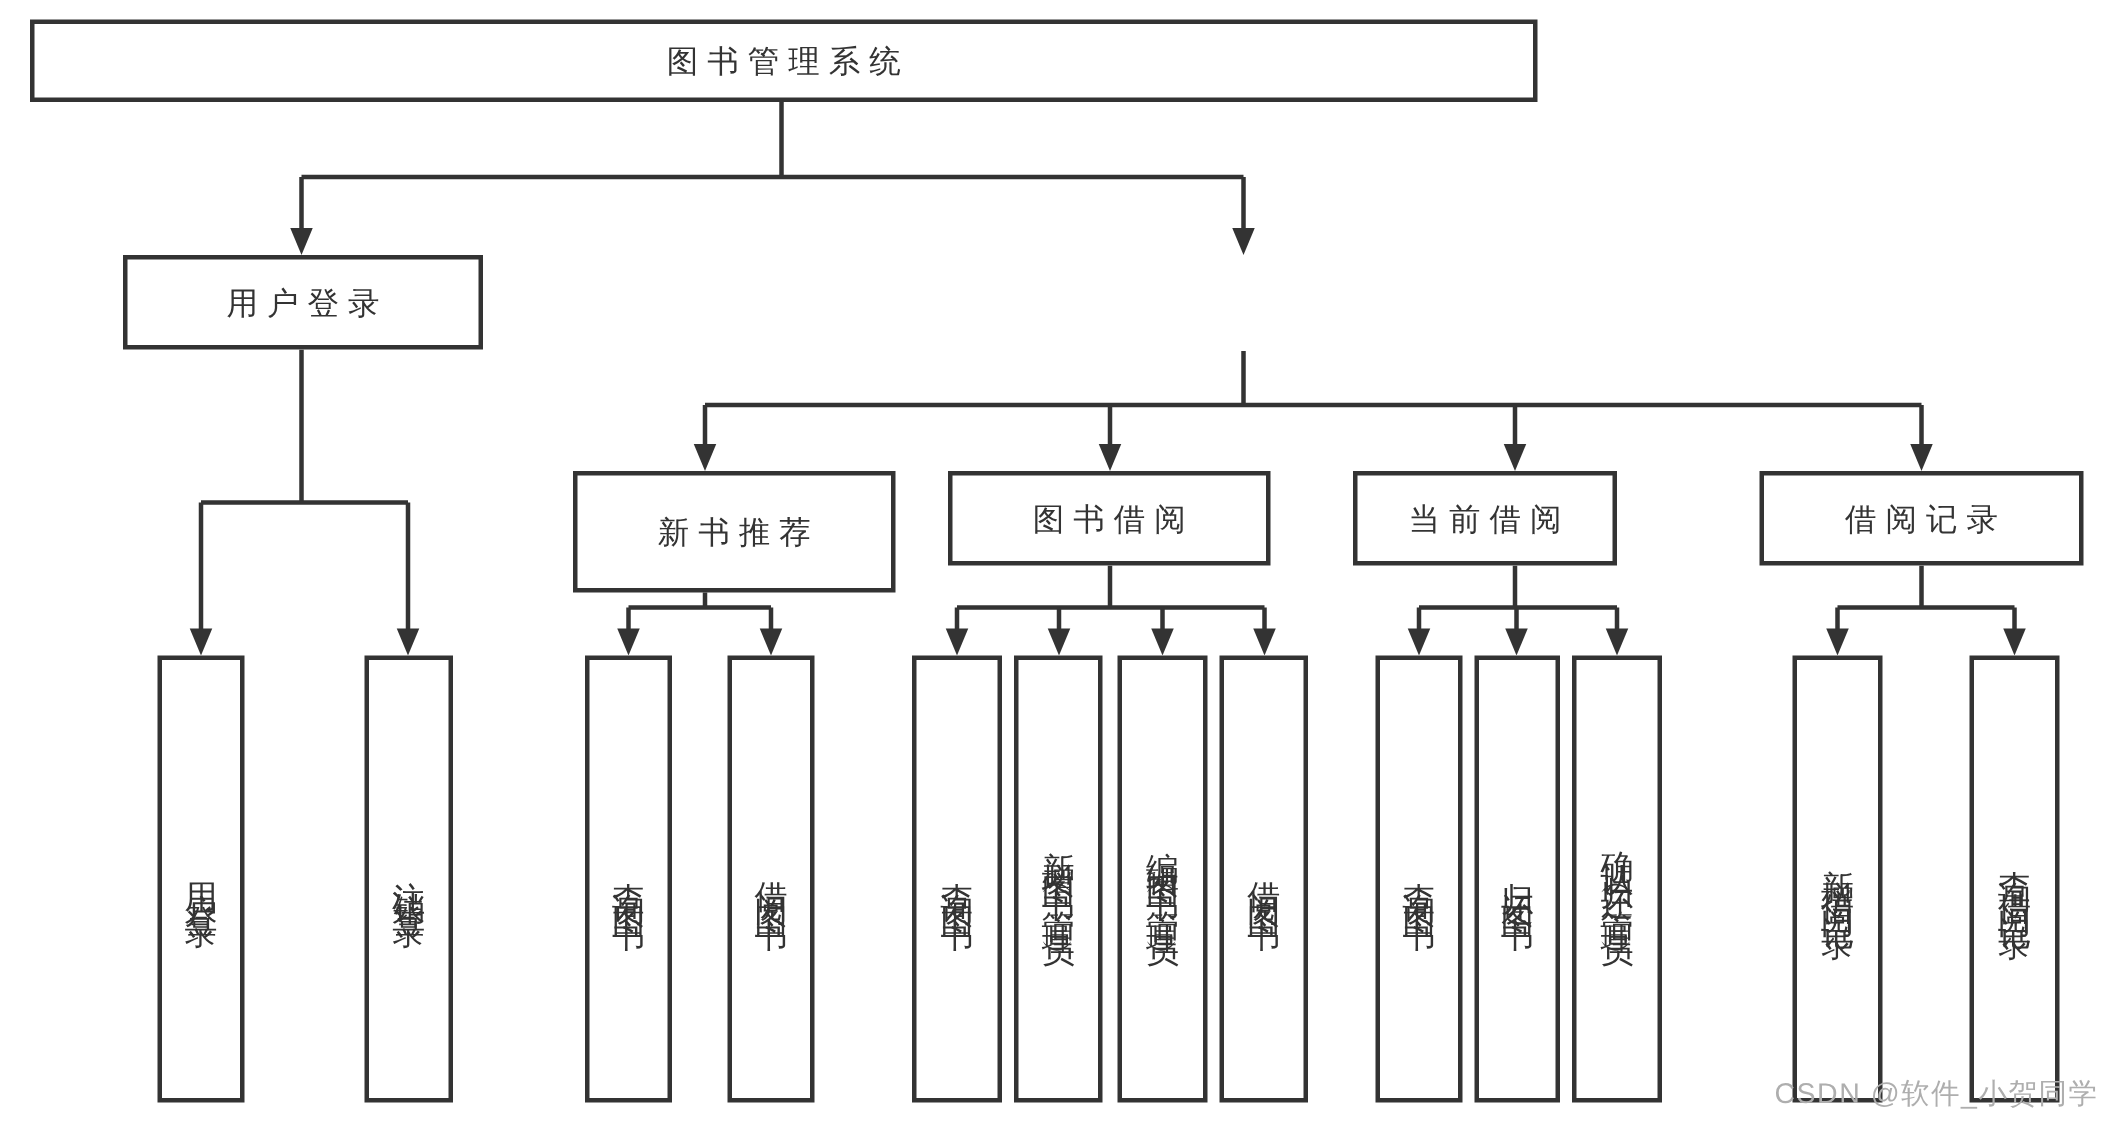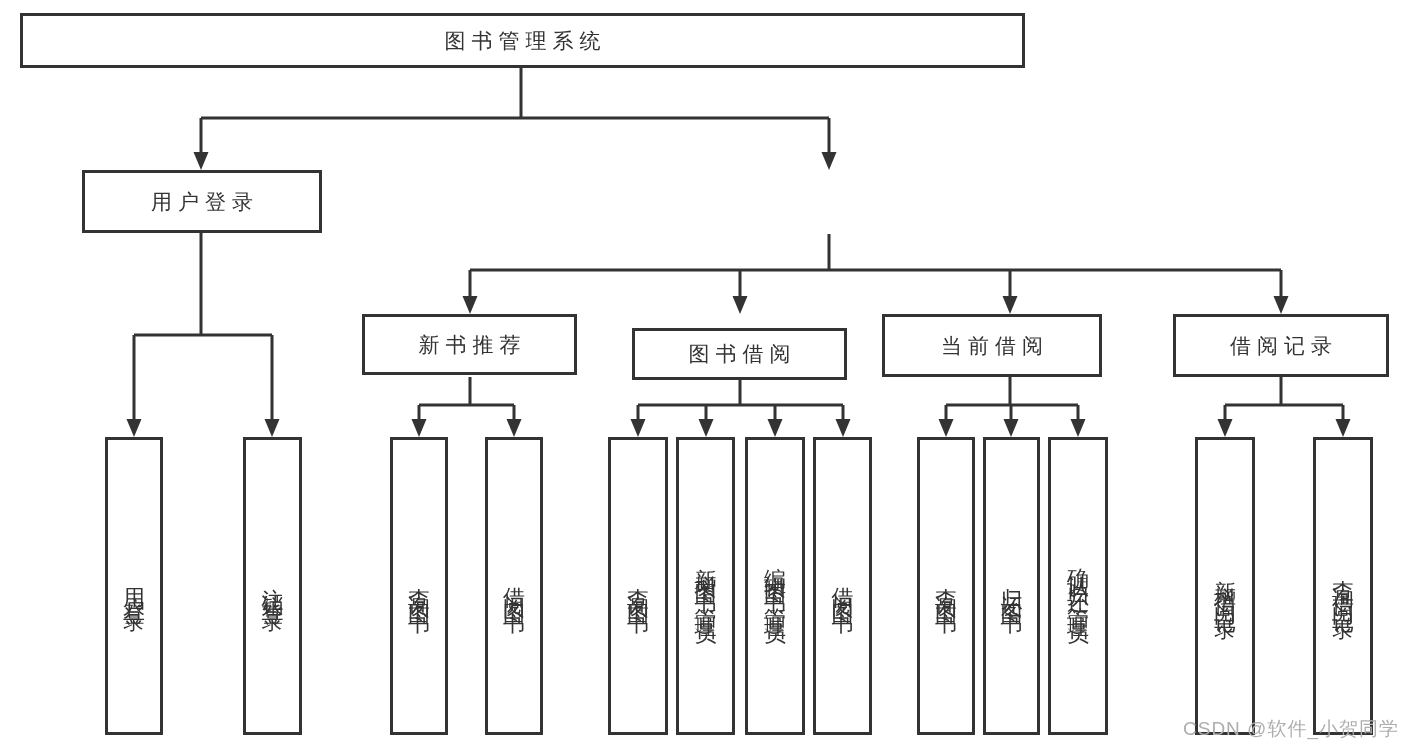--- a/index.html
+++ b/index.html
@@ -91,27 +91,27 @@
   </svg>
 
   <div class="node hnode" style="left:20px;top:13px;width:1005px;height:55px">
     <span>图书管理系统</span>
   </div>
 
   <div class="node hnode" style="left:82px;top:170px;width:240px;height:63px">
     <span>用户登录</span>
   </div>
 
-  <div class="node hnode" style="left:362px;top:314px;width:215px;height:61px">
+  <div class="node hnode" style="left:382px;top:314px;width:215px;height:81px">
     <span>新书推荐</span>
   </div>
-  <div class="node hnode" style="left:632px;top:328px;width:215px;height:52px">
+  <div class="node hnode" style="left:632px;top:314px;width:215px;height:63px">
     <span>图书借阅</span>
   </div>
-  <div class="node hnode" style="left:882px;top:314px;width:220px;height:63px">
+  <div class="node hnode" style="left:902px;top:314px;width:176px;height:63px">
     <span>当前借阅</span>
   </div>
   <div class="node hnode" style="left:1173px;top:314px;width:216px;height:63px">
     <span>借阅记录</span>
   </div>
 
   <div class="node vnode" style="left:105px;top:437px;width:58px;height:298px">
     <span>用户登录</span>
   </div>
   <div class="node vnode" style="left:243px;top:437px;width:59px;height:298px">

